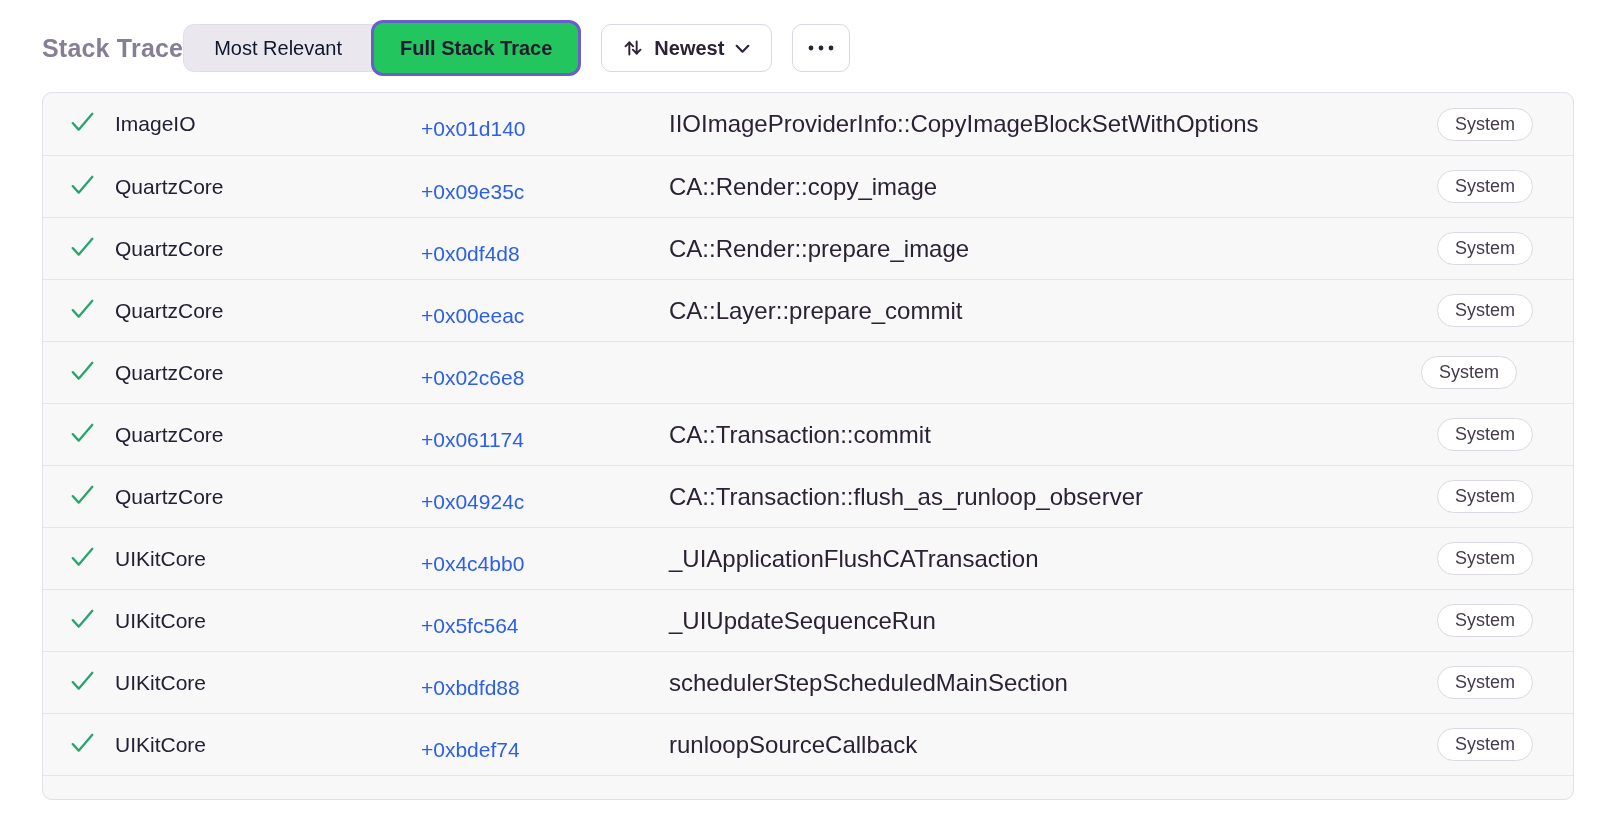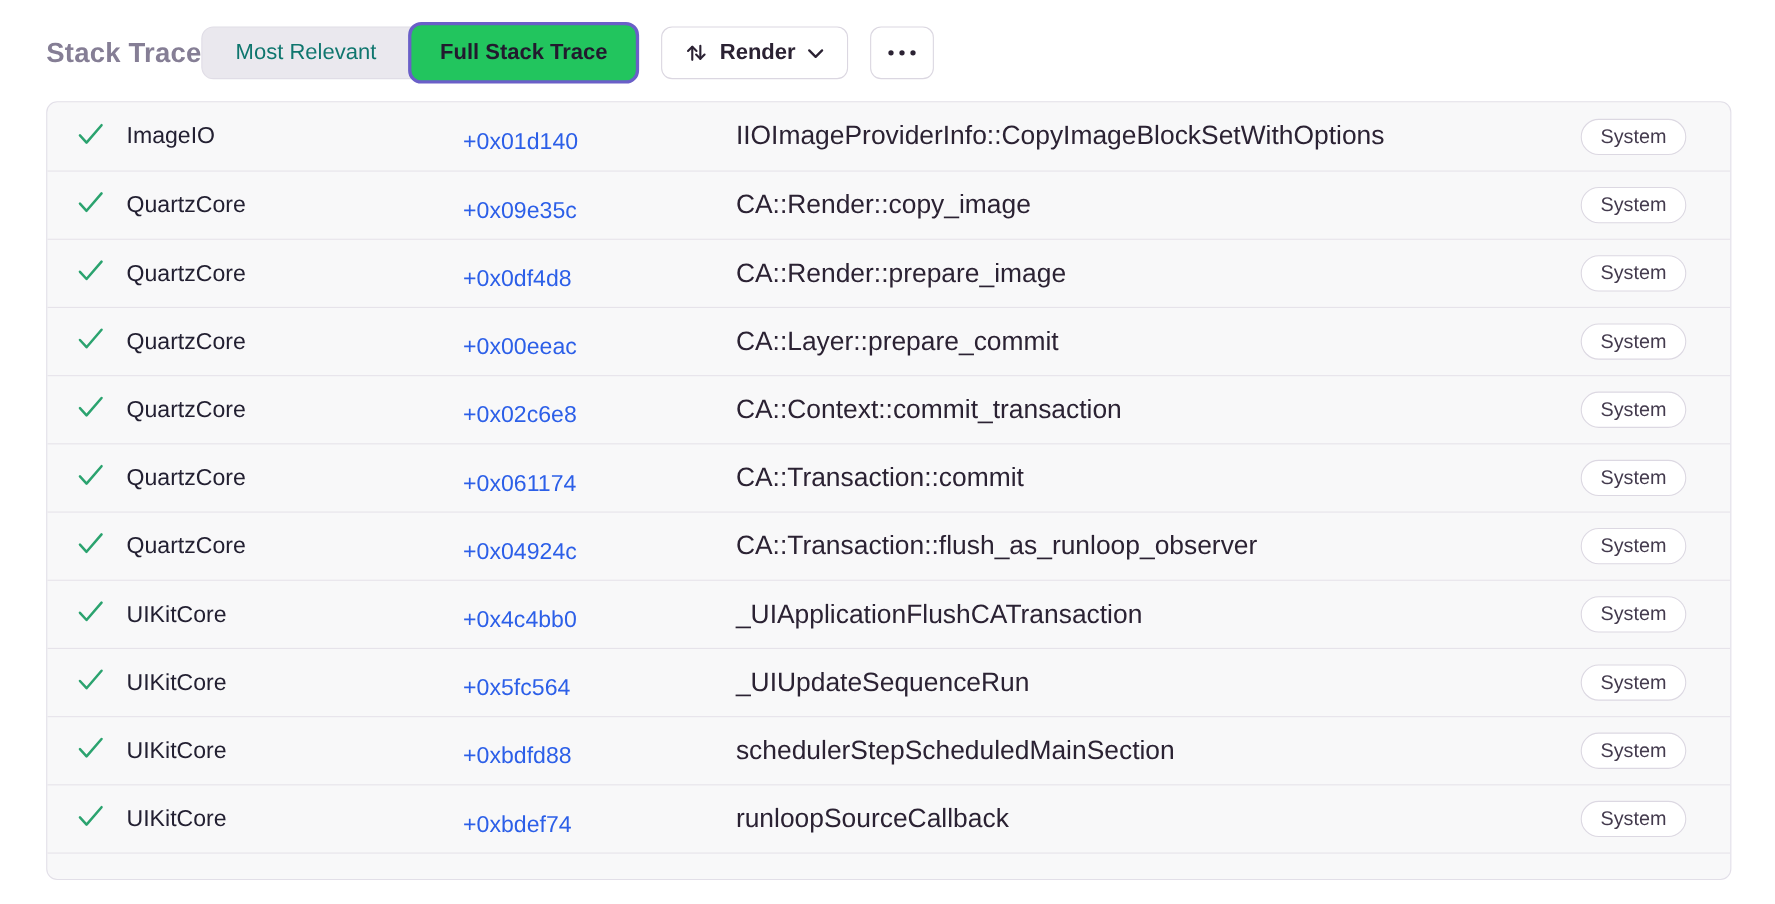--- a/index.html
+++ b/index.html
@@ -8,21 +8,21 @@
   .page { padding:16px 40px 0 42px; }
 
   
   .header { display:flex; align-items:center; justify-content:flex-start; height:64px; }
   .page-title { font-size:25px; font-weight:bold; color:#857e95; letter-spacing:.2px; }
   .controls { display:flex; align-items:center; gap:20px; }
 
   .segmented { display:flex; align-items:center; background:#eae8ee; border:1px solid #e0dde6;
                border-radius:11px; height:48px; }
   .seg-option { display:flex; align-items:center; justify-content:center; height:48px;
-                padding:4px 30px; font-size:20px; color:#0f766e; border-radius:11px;
+                padding:4px 30px; font-size:20px; color:#0f172a; border-radius:11px;
                 white-space:nowrap; cursor:pointer; }
   .seg-option.selected { background:#22c55e; border:3px solid #6a5fc8; color:#221a2e;
                          font-weight:bold; height:56px; margin:-4px -1px; padding:0 26px;
                          border-radius:12px; }
 
   .btn { display:flex; align-items:center; gap:10px; background:#ffffff;
          border:1px solid #dbd7e1; border-radius:10px; height:48px; padding:0 20px;
          font-size:20px; font-weight:bold; color:#2b2233; cursor:pointer; white-space:nowrap; }
   .btn .icon { display:flex; align-items:center; }
   .more-btn { justify-content:center; width:58px; padding:0; }
@@ -62,21 +62,21 @@
 
       <div class="btn">
         <span class="icon">
           <svg width="22" height="22" viewBox="0 0 24 24" fill="none" stroke="#2b2233" stroke-width="2.1" stroke-linecap="round" stroke-linejoin="round">
             <path d="M8 19 V6"></path>
               <path d="M3.8 10.2 8 6 l4.2 4.2"></path>
             <path d="M16 5 V18"></path>
               <path d="M11.8 13.8 16 18 l4.2 -4.2"></path>
           </svg>
         </span>
-        <span>Render</span>
+        <span>Newest</span>
         <span class="icon">
           <svg width="17" height="17" viewBox="0 0 16 16" fill="none" stroke="#2b2233" stroke-width="2" stroke-linecap="round" stroke-linejoin="round">
             <path d="M2.5 5.5 L8 11 L13.5 5.5"></path>
           </svg>
         </span>
       </div>
 
       <div class="btn more-btn">
         <span class="icon">
           <svg width="30" height="8" viewBox="0 0 30 8">
@@ -157,21 +157,20 @@
   <div class="trace-row">
     <div class="cell-check">
       <span>
         <svg width="27" height="24" viewBox="0 0 24 22" fill="none" stroke="#2ba36f" stroke-width="2.1" stroke-linecap="round" stroke-linejoin="round">
           <path d="M3 12 L8.5 18 L21 3.5"></path>
         </svg>
       </span>
     </div>
     <div class="cell-module">QuartzCore</div>
     <div class="cell-address">+0x02c6e8</div>
-    <div class="cell-function"><span>CA::Context::commit_transaction</span></div>
     <div class="cell-badge">
       <span class="badge">System</span>
     </div>
   </div>
 
   <div class="trace-row">
     <div class="cell-check">
       <span>
         <svg width="27" height="24" viewBox="0 0 24 22" fill="none" stroke="#2ba36f" stroke-width="2.1" stroke-linecap="round" stroke-linejoin="round">
           <path d="M3 12 L8.5 18 L21 3.5"></path>

